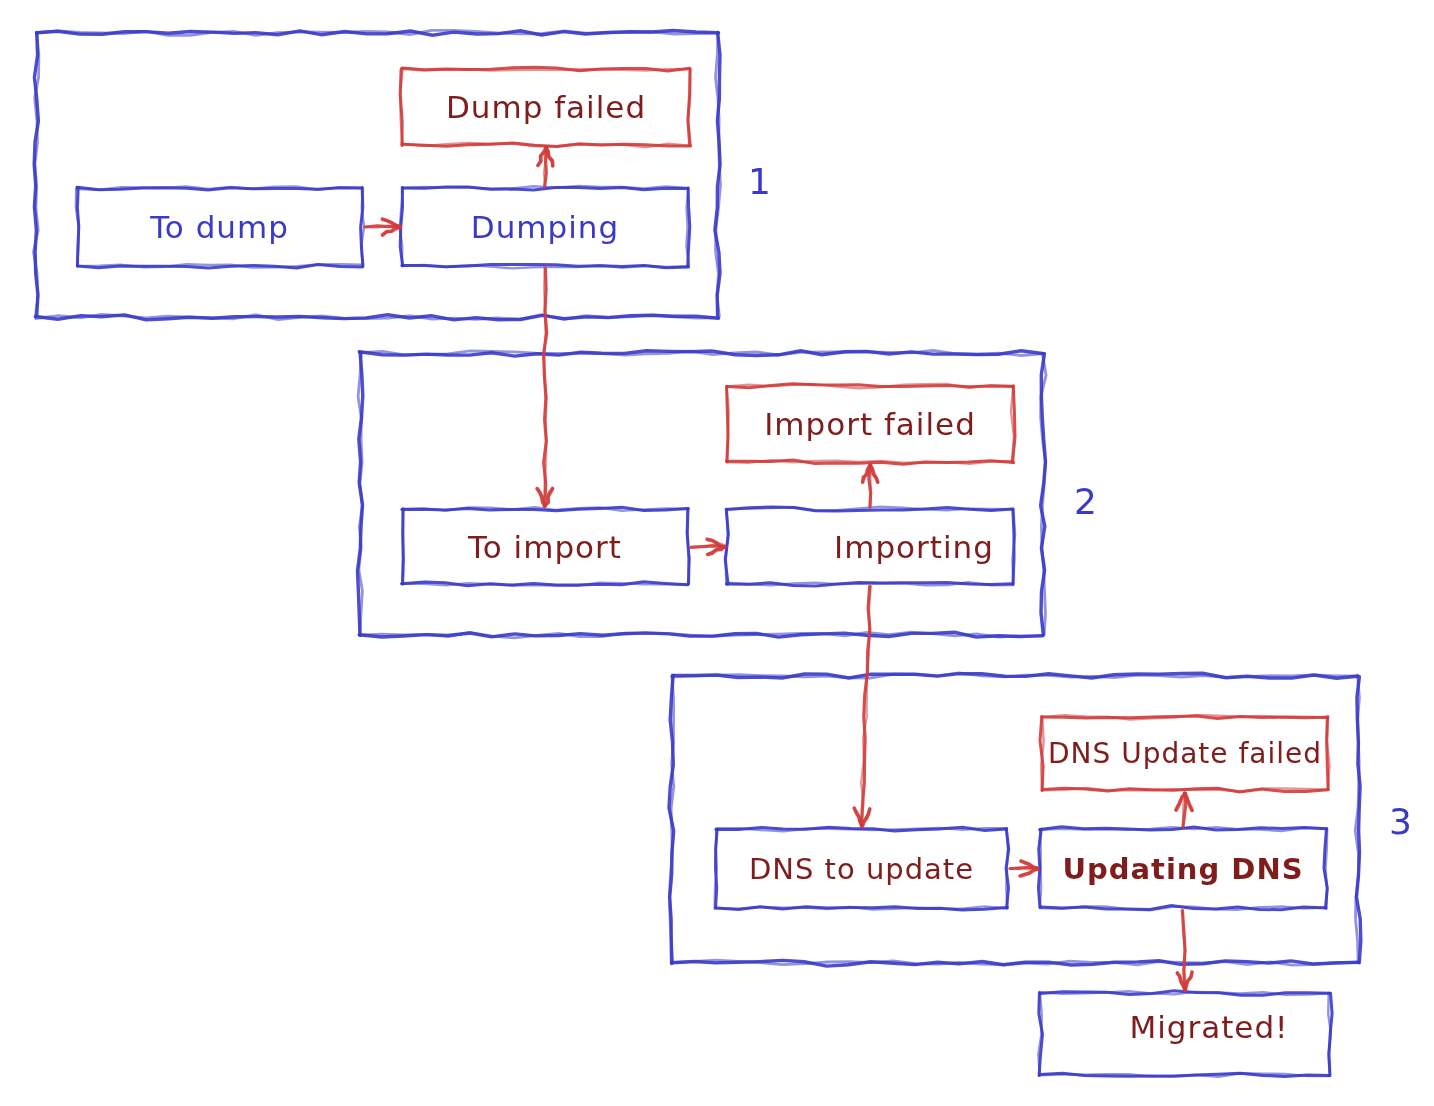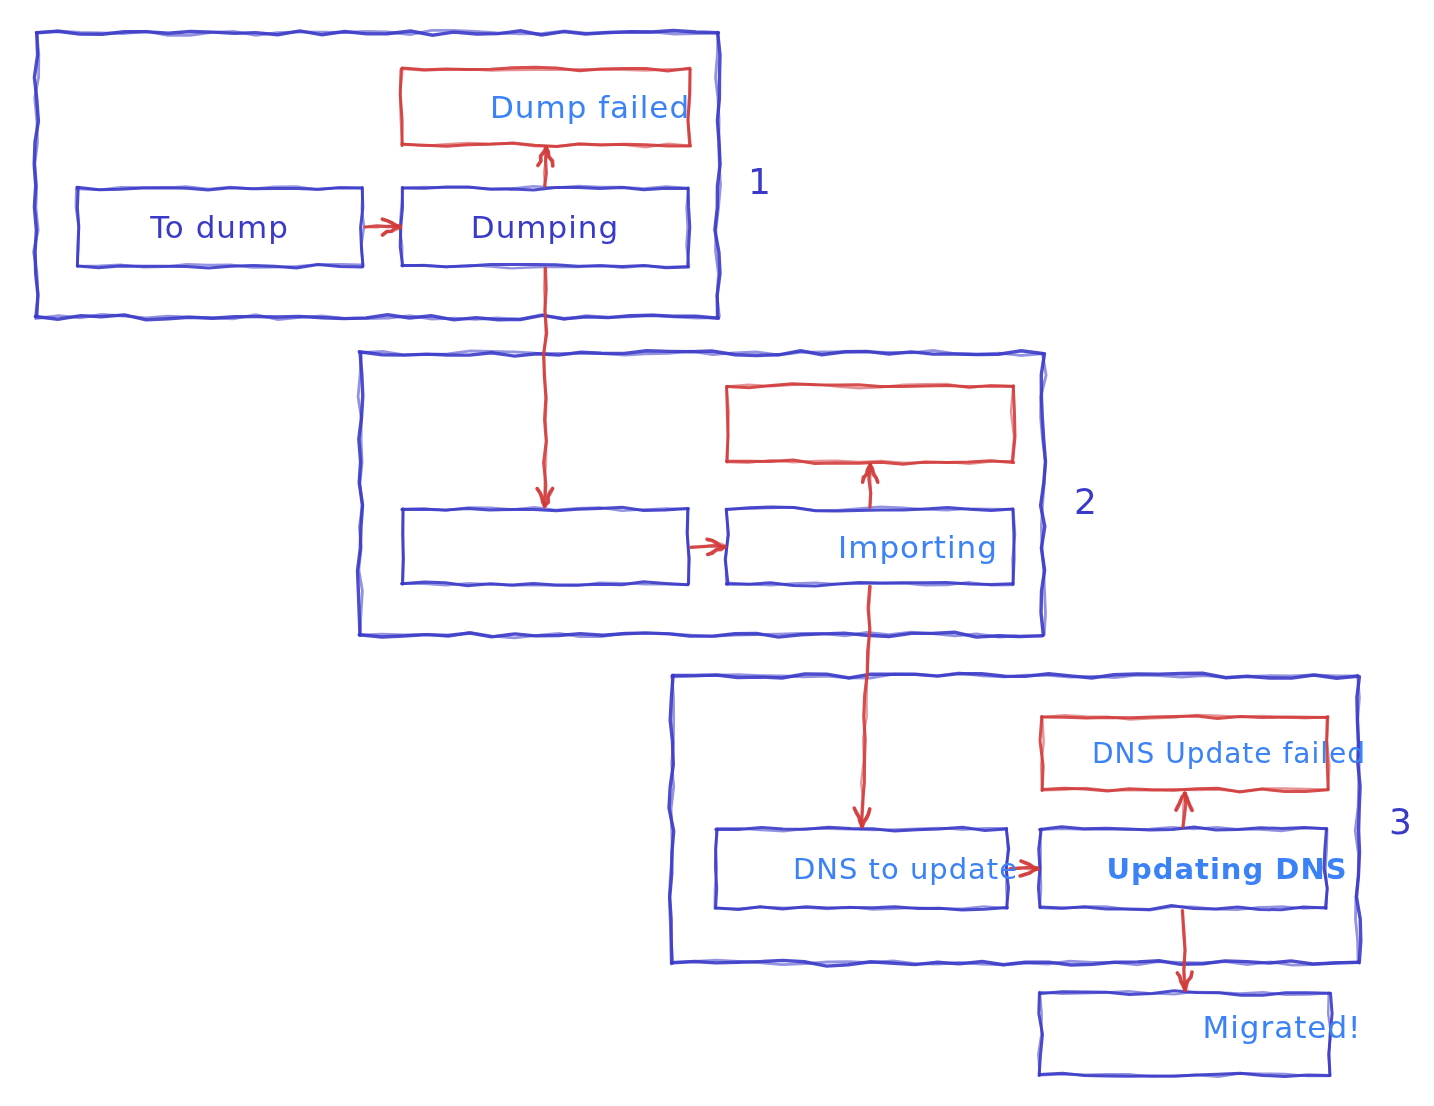--- a/index.html
+++ b/index.html
@@ -26,21 +26,21 @@
     position: absolute;
     display: flex;
     align-items: center;
     justify-content: center;
     text-align: center;
     white-space: nowrap;
     letter-spacing: 1px;
     user-select: none;
   }
   .blue-ink { color: #3a3ac8; }
-  .red-ink  { color: #3b82f6; margin-left: 44px; }
+  .red-ink  { color: #7f1d1d; }
   .node-text {
     font-size: 31px;
     font-weight: 400;
   }
   .group-num {
     font-size: 36px;
     font-weight: 400;
   }
 </style>
 </head>
@@ -254,29 +254,31 @@
     </svg>
 
   <div class="lbl node-text red-ink" style="left:402px; top:69px; width:288px; height:76px;">Dump failed</div>
 
   <div class="lbl node-text blue-ink" style="left:77px; top:188px; width:285px; height:78px;">To dump</div>
 
   <div class="lbl node-text blue-ink" style="left:402px; top:188px; width:286px; height:78px;">Dumping</div>
 
   <div class="lbl group-num blue-ink" style="left:740px; top:158px; width:40px; height:46px;">1</div>
 
-
-
-  <div class="lbl node-text red-ink" style="left:727px; top:509px; width:294px; height:75px;">Importing</div>
+  <div class="lbl node-text red-ink" style="left:727px; top:386px; width:286px; height:76px;">Import failed</div>
+
+  <div class="lbl node-text red-ink" style="left:402px; top:509px; width:286px; height:75px;">To import</div>
+
+  <div class="lbl node-text red-ink" style="left:727px; top:509px; width:294px; height:75px;padding-left:40px;">Importing</div>
 
   <div class="lbl group-num blue-ink" style="left:1066px; top:478px; width:40px; height:46px;">2</div>
 
   <div class="lbl node-text red-ink" style="left:716px; top:829px; width:291px; height:79px; font-size:29px;">DNS to update</div>
 
   <div class="lbl node-text red-ink" style="left:1042px; top:717px; width:286px; height:73px; font-size:28px;">DNS Update failed</div>
 
   <div class="lbl node-text red-ink" style="left:1040px; top:829px; width:286px; height:79px; font-size:29px;font-weight:bold;">Updating DNS</div>
 
   <div class="lbl group-num blue-ink" style="left:1381px; top:798px; width:40px; height:46px;">3</div>
 
-  <div class="lbl node-text red-ink" style="left:1093px; top:993px; width:290px; height:68px;">Migrated!</div>
+  <div class="lbl node-text red-ink" style="left:1064px; top:993px; width:290px; height:68px;">Migrated!</div>
 
 </div>
 
 </body></html>

